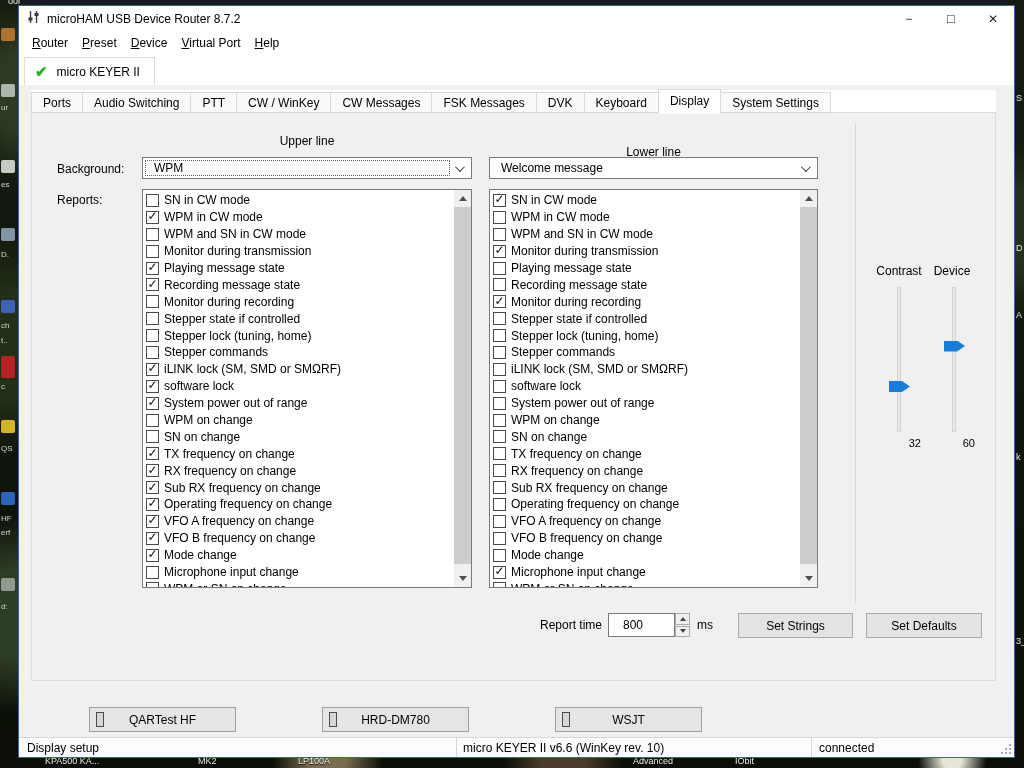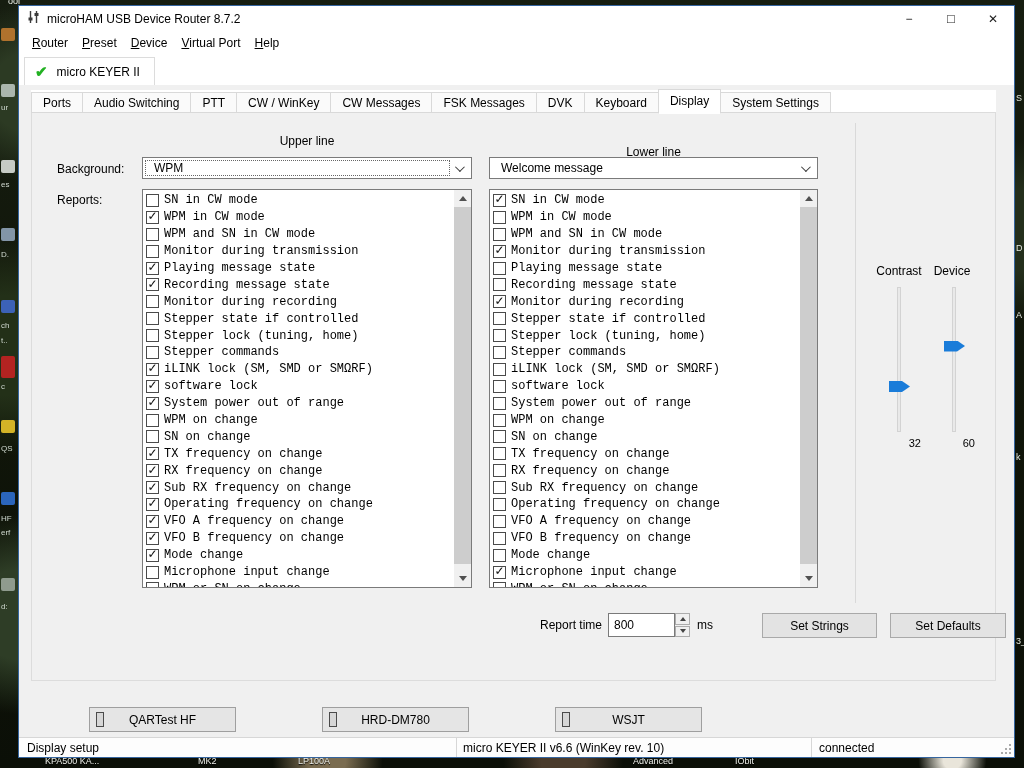--- a/index.html
+++ b/index.html
@@ -77,21 +77,21 @@
     border:1px dotted #666; pointer-events:none; }
 
   .lb { position:absolute; top:76px; height:399px; background:#fff; border:1px solid #7a7a7a; }
   .lb.up { left:110px; width:330px; }
   .lb.lo { left:457px; width:329px; }
   .lb-items { position:absolute; left:1px; top:0; right:18px; bottom:0; overflow:hidden; padding-top:2px; }
   .lb-row { height:16.9px; display:flex; align-items:center; padding-left:2px; font-size:12px; color:#000; }
   .cb { width:13px; height:13px; border:1px solid #4a4a4a; background:#fff; margin-right:5px;
     position:relative; flex:none; }
   .cb.on::after { content:"✓"; position:absolute; left:0.5px; top:-2.5px; font-size:12px; color:#101010; }
-  .lb-txt { white-space:nowrap;font-family:Liberation Mono, monospace; }
+  .lb-txt { white-space:nowrap; }
 
   .lb-scroll { position:absolute; right:0; top:0; bottom:0; width:17px; background:#f0f0f0; }
   .sb-arrow { position:absolute; left:0; width:17px; height:17px; background:#f0f0f0;
     display:flex; align-items:center; justify-content:center; }
   .sb-up { top:0; } .sb-down { bottom:0; }
   .sb-arrow::after { content:""; border-left:4px solid transparent; border-right:4px solid transparent; }
   .sb-up::after { border-bottom:5px solid #505050; }
   .sb-down::after { border-top:5px solid #505050; }
   .sb-thumb { position:absolute; left:0; right:0; top:17px; height:calc(100% - 40px); background:#cdcdcd; }
 
@@ -105,33 +105,33 @@
   .sl-track.s0 { left:865px; }
   .sl-track.s1 { left:920px; }
   .sl-thumb { position:absolute; left:-9px; width:21px; height:11px; background:#1a7cd9;
     clip-path:polygon(0 0, 62% 0, 100% 50%, 62% 100%, 0 100%); }
   .sl-value { position:absolute; top:324px; font-size:11px; text-align:right; color:#000; }
   .sl-value.s0 { left:845px; width:44px; }
   .sl-value.s1 { left:899px; width:44px; }
 
   .rt-lbl { left:498px; top:505px; width:72px; text-align:right; }
   .rt-input { position:absolute; left:576px; top:500px; width:67px; height:24px; background:#fff;
-    border:1px solid #7a7a7a; font-size:12px; display:flex; align-items:center; padding-left:5px; }
+    border:1px solid #7a7a7a; font-size:12px; display:flex; align-items:center; padding-left:14px; }
   .spinner { position:absolute; left:643px; top:500px; width:15px; height:24px; }
   .spin-up, .spin-down { position:absolute; left:0; width:15px; height:11.5px; background:#f0f0f0;
     border:1px solid #acacac; display:flex; align-items:center; justify-content:center; }
   .spin-up { top:0; } .spin-down { bottom:0; }
   .spin-up::after, .spin-down::after { content:""; border-left:3px solid transparent; border-right:3px solid transparent; }
   .spin-up::after { border-bottom:4px solid #444; }
   .spin-down::after { border-top:4px solid #444; }
   .ms-lbl { left:665px; top:505px; }
 
   .btn { position:absolute; top:500px; height:25px; background:#e3e3e3; border:1px solid #a9a9a9;
     font-size:12px; font-family:"Liberation Sans", sans-serif; color:#000;
-    display:flex; align-items:center; justify-content:center;margin-left:24px; }
+    display:flex; align-items:center; justify-content:center; }
   .btn.set-strings { left:706px; width:115px; }
   .btn.set-defaults { left:834px; width:116px; }
 
   .presets { position:absolute; left:0; top:701px; right:0; height:25px;
     display:flex; padding-left:70px; gap:86px; }
   .preset-btn { position:relative; width:147px; height:25px; background:#e5e5e5;
     border:1px solid #9f9f9f; font-size:12px; display:flex; align-items:center; justify-content:center; }
   .led { position:absolute; left:6px; top:4px; width:8px; height:15px; background:#d6d6d6;
     border:1px solid #4a4a4a; }
   .led.on { background:linear-gradient(180deg,#5ef05e,#2bd12b); border-color:#2a7a2a; }

